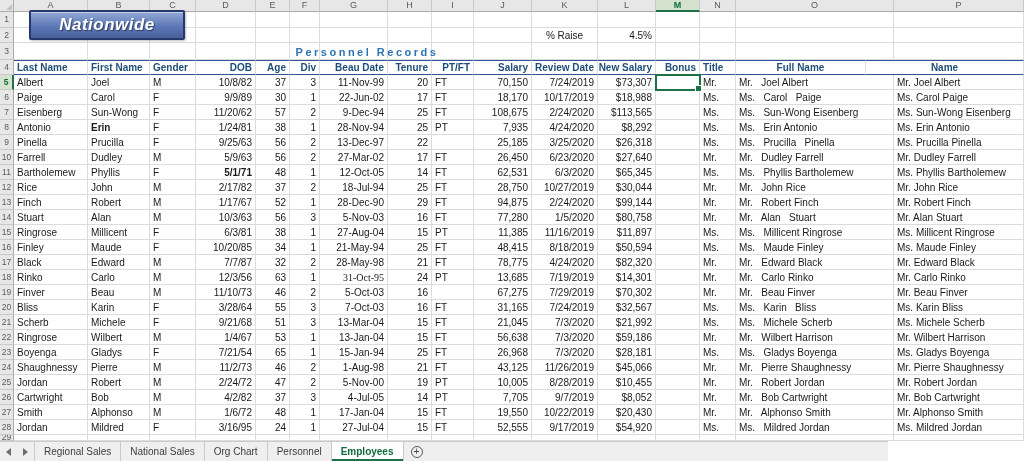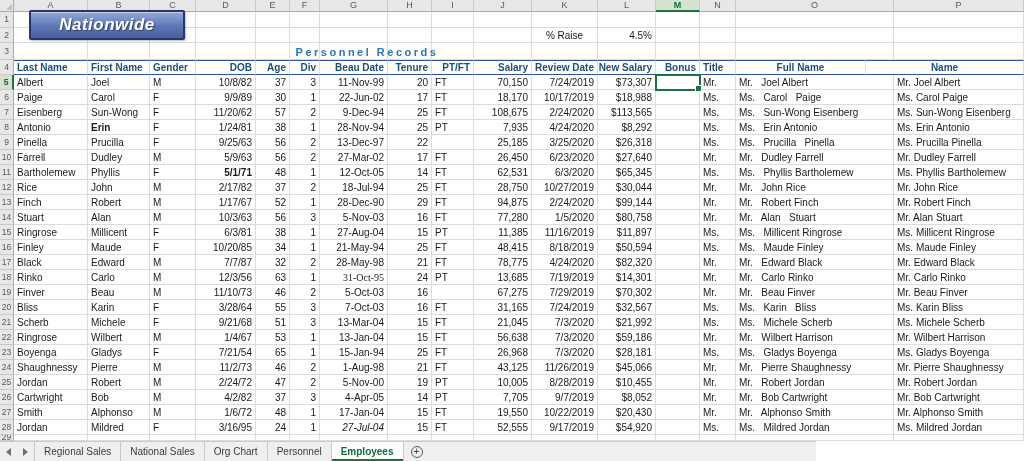--- a/index.html
+++ b/index.html
@@ -44,21 +44,21 @@
   .main-title { position:absolute; left:258px; top:13px; width:218px; height:15px; line-height:15px;
           text-align:center; font-weight:bold; font-size:12px; color:#1F4E79; }
   .section-title { position:absolute; left:248px; top:44px; width:238px; height:16px; line-height:16px;
           text-align:center; font-weight:bold; font-size:11px; letter-spacing:2.5px; color:#2E75B6; }
   .sel-box { position:absolute; left:655px; top:74px; width:46px; height:17px;
           border:2px solid #1E7145; pointer-events:none; }
   .sel-box::after { content:""; position:absolute; right:-3px; bottom:-3px; width:5px; height:5px;
           background:#1E7145; border:1px solid #fff; }
 
   
-  .tabbar { position:absolute; left:0; top:441px; width:816px; height:20px; background:#EFEFEF;
+  .tabbar { position:absolute; left:0; top:441px; width:888px; height:20px; background:#EFEFEF;
           border-top:1px solid #CBCBCB; display:flex; align-items:stretch; font-size:10px; color:#3c3c3c; }
   .navbtn { width:17px; display:flex; align-items:center; justify-content:center; }
   .tri-l { width:0; height:0; border-top:4px solid transparent; border-bottom:4px solid transparent;
           border-right:5px solid #6e6e6e; }
   .tri-r { width:0; height:0; border-top:4px solid transparent; border-bottom:4px solid transparent;
           border-left:5px solid #6e6e6e; }
   .tabs { display:flex; align-items:stretch; }
   .tab { display:flex; align-items:center; padding:0 9px; border-right:1px solid #C9C9C9; cursor:default; }
   .tab:first-child { border-left:1px solid #C9C9C9; }
   .tab.active { background:#fff; color:#0E6B3C; font-weight:bold; box-shadow:inset 0 -2px 0 #1E7145; }
@@ -567,21 +567,21 @@
         <div class="cell al" style="width: 130px;">Mr. Robert Jordan</div>
       </div>
       <div class="grow" style="height: 15px;">
         <div class="rhcell">26</div>
         <div class="cell al" style="width: 74px;">Cartwright</div>
         <div class="cell al" style="width: 62px;">Bob</div>
         <div class="cell al" style="width: 46px;">M</div>
         <div class="cell ar" style="width: 60px;">4/2/82</div>
         <div class="cell ar" style="width: 34px;">37</div>
         <div class="cell ar" style="width: 30px;">3</div>
-        <div class="cell ar" style="width: 68px;">4-Apr-05</div>
+        <div class="cell ar" style="width: 68px;">4-Jul-05</div>
         <div class="cell ar" style="width: 44px;">14</div>
         <div class="cell al" style="width: 42px;">PT</div>
         <div class="cell ar" style="width: 58px;">7,705</div>
         <div class="cell ar" style="width: 66px;">9/7/2019</div>
         <div class="cell ar" style="width: 58px;">$8,052</div>
         <div class="cell ar" style="width: 44px;"></div>
         <div class="cell al" style="width: 36px;">Mr.</div>
         <div class="cell al" style="width: 158px;">Mr.   Bob Cartwright</div>
         <div class="cell al" style="width: 130px;">Mr. Bob Cartwright</div>
       </div>
@@ -605,21 +605,21 @@
         <div class="cell al" style="width: 130px;">Mr. Alphonso Smith</div>
       </div>
       <div class="grow" style="height: 15px;">
         <div class="rhcell">28</div>
         <div class="cell al" style="width: 74px;">Jordan</div>
         <div class="cell al" style="width: 62px;">Mildred</div>
         <div class="cell al" style="width: 46px;">F</div>
         <div class="cell ar" style="width: 60px;">3/16/95</div>
         <div class="cell ar" style="width: 34px;">24</div>
         <div class="cell ar" style="width: 30px;">1</div>
-        <div class="cell ar" style="width: 68px; font-style: italic;">27-Jul-04</div>
+        <div class="cell ar" style="width: 68px;">27-Jul-04</div>
         <div class="cell ar" style="width: 44px;">15</div>
         <div class="cell al" style="width: 42px;">FT</div>
         <div class="cell ar" style="width: 58px;">52,555</div>
         <div class="cell ar" style="width: 66px;">9/17/2019</div>
         <div class="cell ar" style="width: 58px;">$54,920</div>
         <div class="cell ar" style="width: 44px;"></div>
         <div class="cell al" style="width: 36px;">Ms.</div>
         <div class="cell al" style="width: 158px;">Ms.   Mildred Jordan</div>
         <div class="cell al" style="width: 130px;">Ms. Mildred Jordan</div>
       </div>

